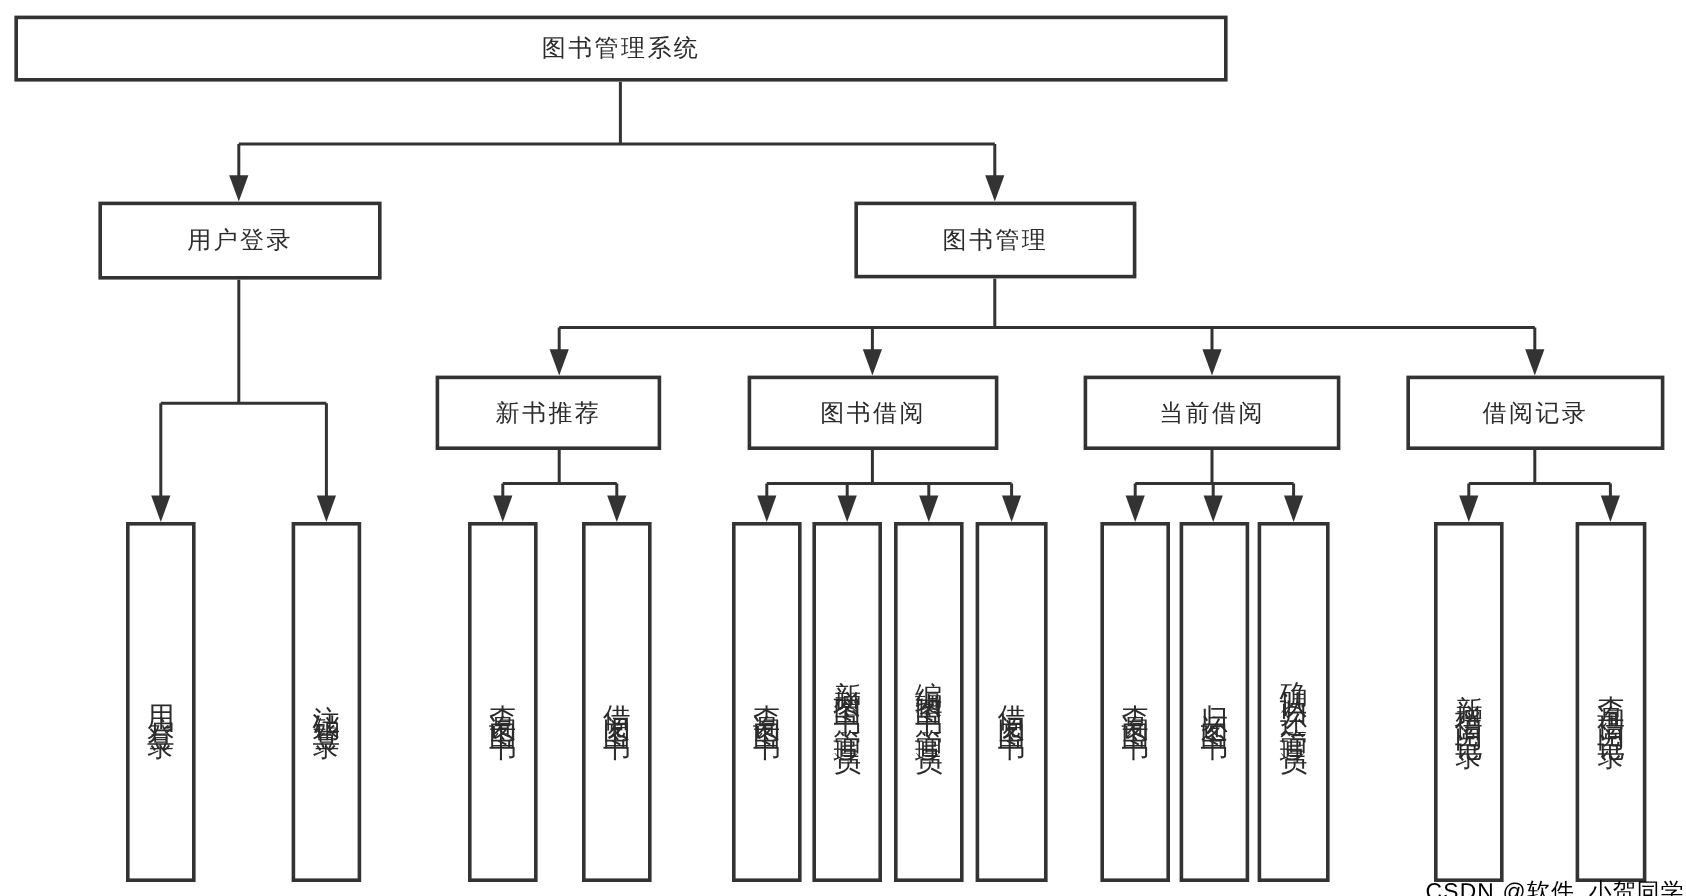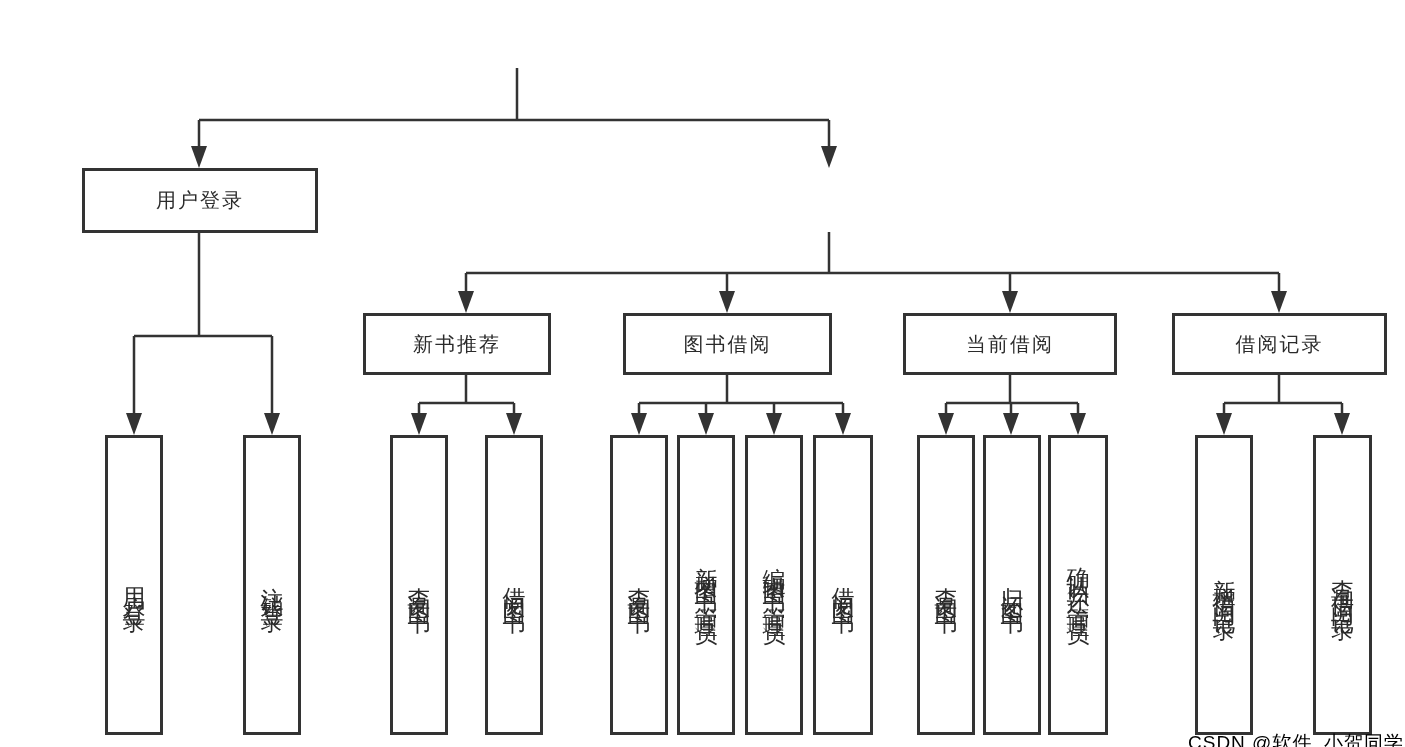--- a/index.html
+++ b/index.html
@@ -98,23 +98,29 @@
       <polygon points="766,413 782,413 774,435"></polygon>
       <polygon points="835,413 851,413 843,435"></polygon>
       <polygon points="938,413 954,413 946,435"></polygon>
       <polygon points="1003,413 1019,413 1011,435"></polygon>
       <polygon points="1070,413 1086,413 1078,435"></polygon>
       <polygon points="1216,413 1232,413 1224,435"></polygon>
       <polygon points="1334,413 1350,413 1342,435"></polygon>
     </g>
   </svg>
 
+  <div class="node h" style="left:12px; top:13px; width:1011px; height:55px;">
+    <span>图书管理系统</span>
+  </div>
 
   <div class="node h" style="left:82px; top:168px; width:236px; height:65px;">
     <span>用户登录</span>
+  </div>
+  <div class="node h" style="left:712px; top:168px; width:235px; height:64px;">
+    <span>图书管理</span>
   </div>
 
   <div class="node h" style="left:363px; top:313px; width:188px; height:62px;">
     <span>新书推荐</span>
   </div>
   <div class="node h" style="left:623px; top:313px; width:209px; height:62px;">
     <span>图书借阅</span>
   </div>
   <div class="node h" style="left:903px; top:313px; width:214px; height:62px;">
     <span>当前借阅</span>

